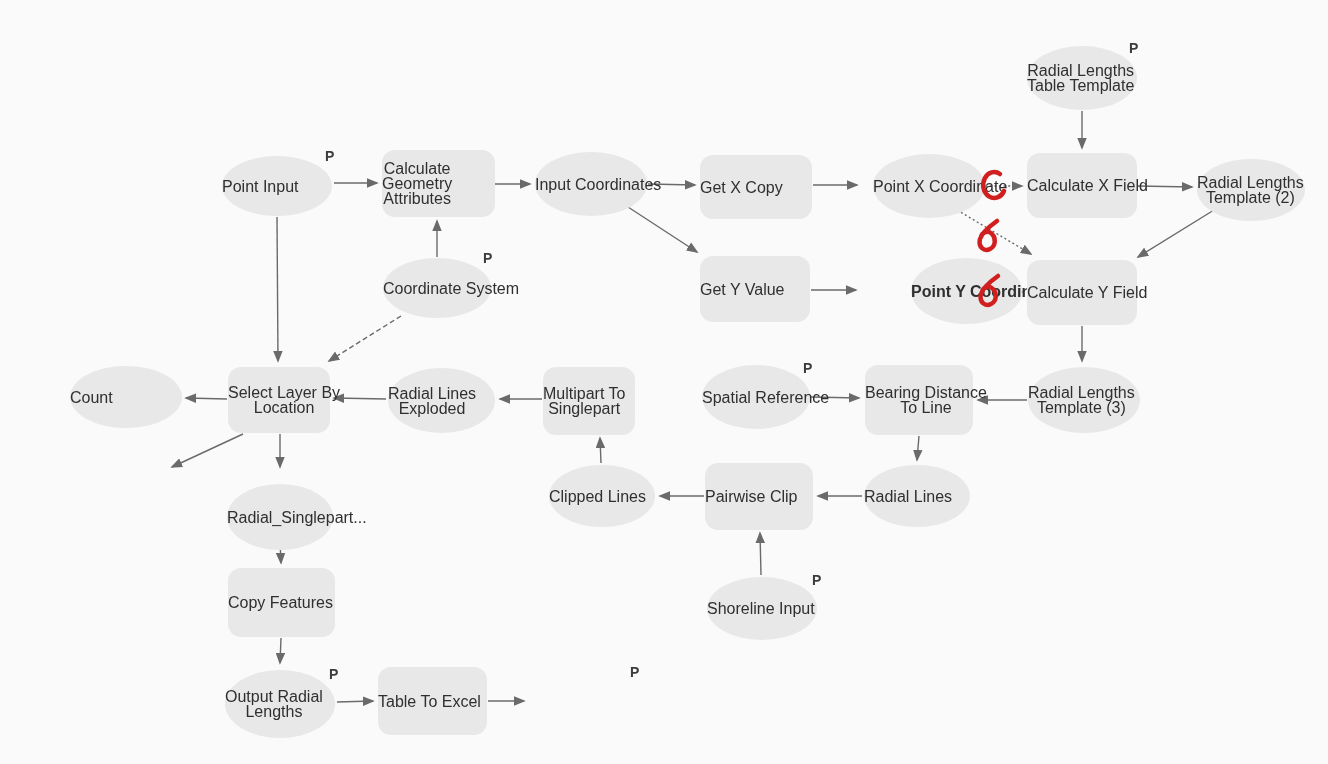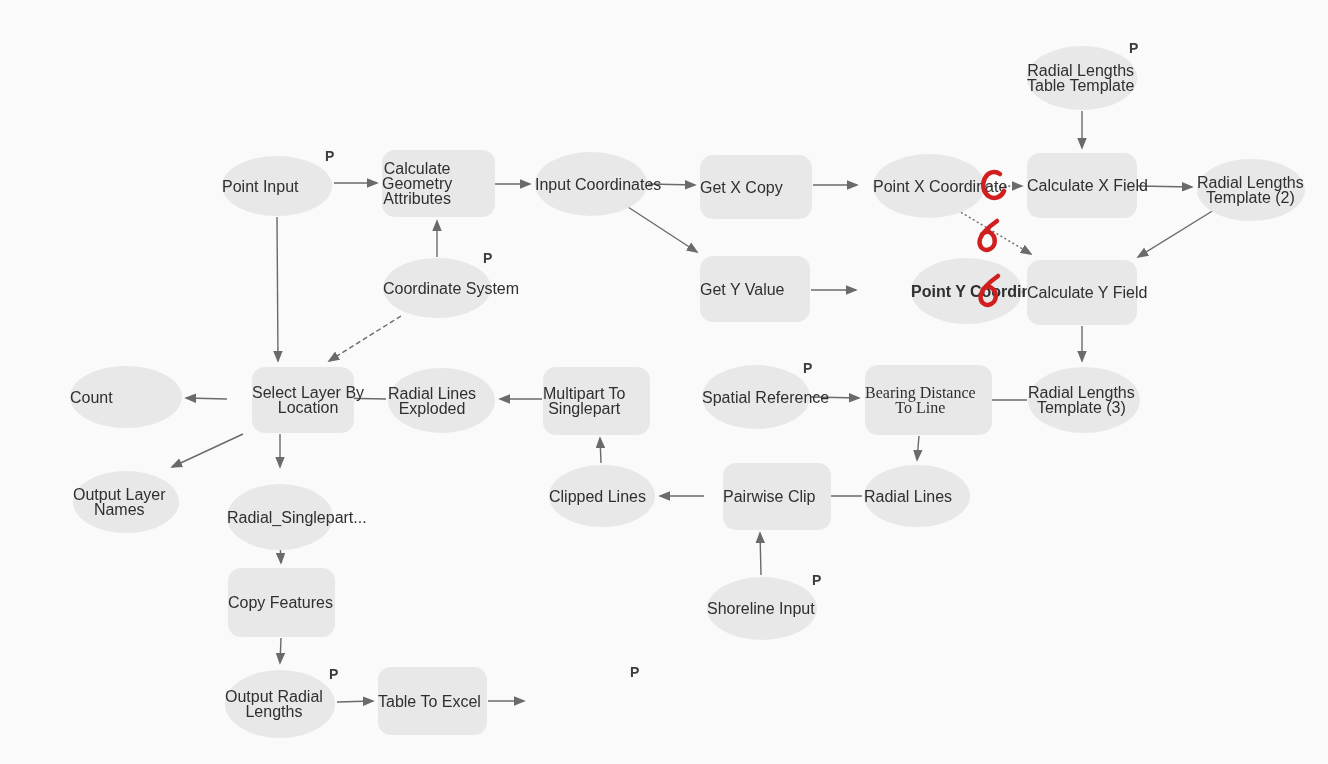--- a/index.html
+++ b/index.html
@@ -125,55 +125,51 @@
       </div>
       <div class="node ellipse" style="left: 911px; top: 258px; width: 111px; height: 66px; font-weight: bold;">
         <div class="label">Point Y Coordinate</div>
       </div>
       <div class="node tool" style="left: 1027px; top: 260px; width: 110px; height: 65px;">
         <div class="label">Calculate Y Field</div>
       </div>
       <div class="node ellipse" style="left: 70px; top: 366px; width: 112px; height: 62px;">
         <div class="label">Count</div>
       </div>
-      <div class="node tool" style="left: 228px; top: 367px; width: 102px; height: 66px; margin-left: 24px;">
+      <div class="node tool" style="left: 228px; top: 367px; width: 102px; height: 66px;">
         <div class="label">Select Layer By
 Location</div>
       </div>
       <div class="node ellipse" style="left: 388px; top: 368px; width: 107px; height: 65px;">
         <div class="label">Radial Lines
 Exploded</div>
       </div>
-      <div class="node tool" style="left: 543px; top: 367px; width: 107px; height: 68px;">
+      <div class="node tool" style="left: 543px; top: 367px; width: 92px; height: 68px;">
         <div class="label">Multipart To
 Singlepart</div>
       </div>
       <div class="node ellipse" style="left: 702px; top: 365px; width: 108px; height: 64px;">
         <div class="label">Spatial Reference</div>
       </div>
       <span class="param" style="left: 803px; top: 361px;">P</span>
-      <div class="node tool" style="left: 865px; top: 365px; width: 127px; height: 70px; font-family: Liberation Serif, serif;">
+      <div class="node tool" style="left: 865px; top: 365px; width: 108px; height: 70px;">
         <div class="label">Bearing Distance
 To Line</div>
       </div>
       <div class="node ellipse" style="left: 1028px; top: 367px; width: 112px; height: 66px;">
         <div class="label">Radial Lengths
 Template (3)</div>
       </div>
-      <div class="node ellipse" style="left: 73px; top: 471px; width: 106px; height: 62px;">
-        <div class="label">Output Layer
-Names</div>
-      </div>
       <div class="node ellipse" style="left: 227px; top: 484px; width: 106px; height: 66px;">
         <div class="label">Radial_Singlepart...</div>
       </div>
       <div class="node ellipse" style="left: 549px; top: 465px; width: 106px; height: 62px;">
         <div class="label">Clipped Lines</div>
       </div>
-      <div class="node tool" style="left: 705px; top: 463px; width: 108px; height: 67px; margin-left: 18px;">
+      <div class="node tool" style="left: 705px; top: 463px; width: 108px; height: 67px;">
         <div class="label">Pairwise Clip</div>
       </div>
       <div class="node ellipse" style="left: 864px; top: 465px; width: 106px; height: 62px;">
         <div class="label">Radial Lines</div>
       </div>
       <div class="node tool" style="left: 228px; top: 568px; width: 107px; height: 69px;">
         <div class="label">Copy Features</div>
       </div>
       <div class="node ellipse" style="left: 707px; top: 577px; width: 110px; height: 63px;">
         <div class="label">Shoreline Input</div>

